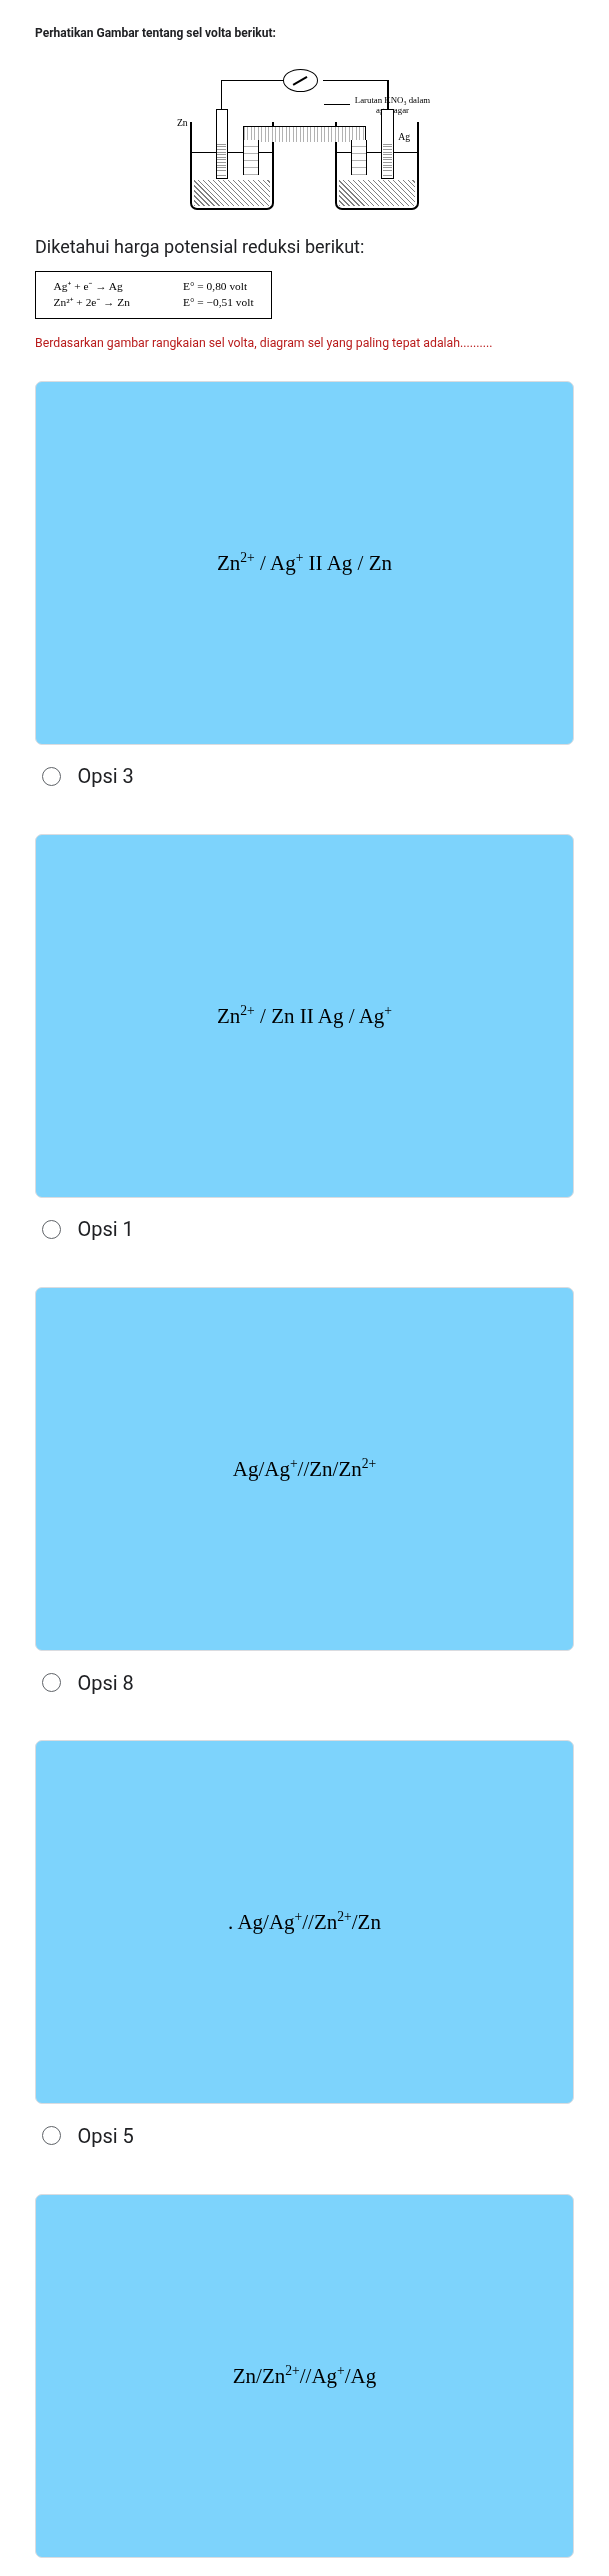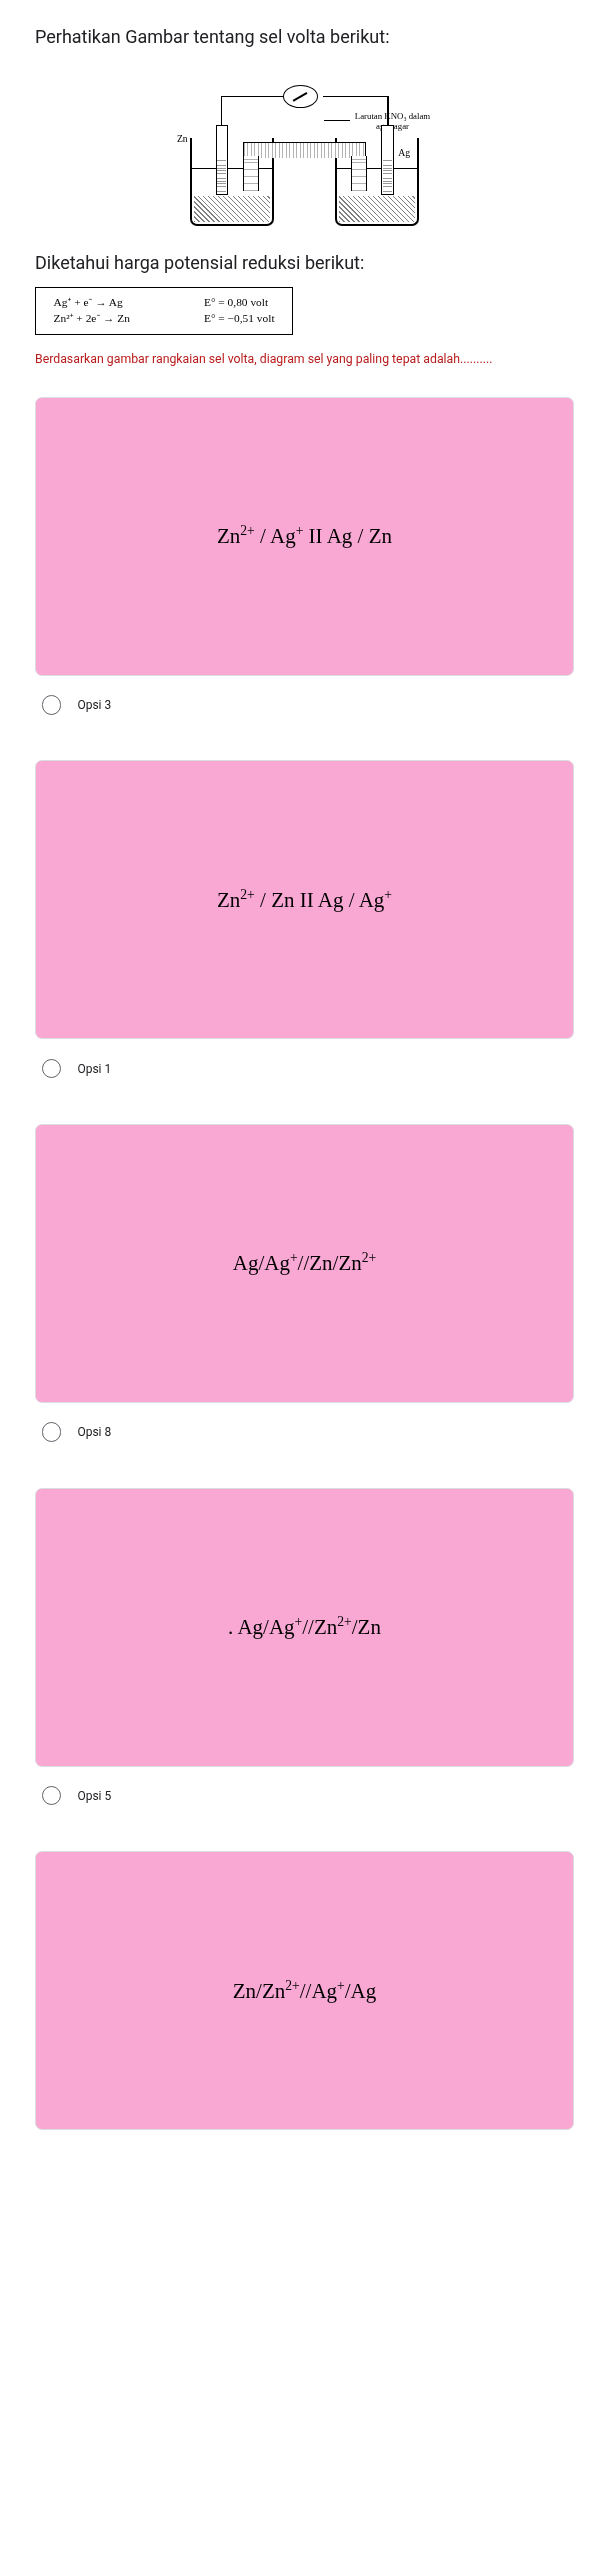--- a/index.html
+++ b/index.html
@@ -15,23 +15,23 @@
       background: #fff;
       min-height: 2576px;
       padding-bottom: 35px;
     }
     .question-header {
       padding: 26.4px 35px 8.8px;
       font-size: 12.3px;
       color: #202124;
     }
     .question-title {
-      font-weight: 400;
-      font-size: 18px;
-      margin-bottom: 20px;
+      font-weight: 700;
+      font-size: 12px;
+      margin-bottom: 11px;
     }
     .diagram-area {
       padding: 8.8px 35px;
       text-align: center;
     }
     .voltmeter-diagram {
       position: relative;
       width: 264px;
       height: 141px;
       margin: 0 auto;
@@ -210,21 +210,21 @@
       padding: 17.6px 35px 8.8px;
       color: #202124;
     }
     .potential-box {
       margin: 4.4px 35px;
       border: 1.3px solid #000;
       padding: 7px 17.6px;
       font-size: 11.4px;
       font-family: serif;
       display: flex;
-      gap: 74px;
+      gap: 53px;
       justify-content: center;
       width: fit-content;
     }
     .pot-col { display: flex; flex-direction: column; line-height: 1.4; }
     .question-text {
       padding: 13.2px 35px;
       font-size: 12.3px;
       color: #b91c1c;
     }
     
@@ -232,26 +232,26 @@
     .options-wrap {
       padding: 17.6px 35px;
     }
     .option-block {
       margin-bottom: 26.4px;
     }
     .answer-card {
       border: 0.9px solid #dadce0;
       border-radius: 7px;
       width: 100%;
-      height: 279px;
+      height: 364px;
       display: flex;
       align-items: center;
       justify-content: center;
       padding: 17.6px;
-      background: #f9a8d4;
+      background: #7dd3fc;
     }
     .answer-content {
       font-family: serif;
       font-size: 21px;
       color: #000;
       text-align: center;
     }
     .option-label-row {
       display: flex;
       align-items: center;
@@ -259,21 +259,21 @@
       padding: 19.4px 7px;
     }
     .radio {
       width: 19.4px;
       height: 19.4px;
       border: 1.8px solid #5f6368;
       border-radius: 50%;
       flex-shrink: 0;
     }
     .option-text {
-      font-size: 12px;
+      font-size: 20px;
       color: #202124;
     }
     sup { font-size: 0.65em; vertical-align: super; }
   </style>
 </head>
 <body>
 
 <div class="form-container">
 
   <div class="question-header">

